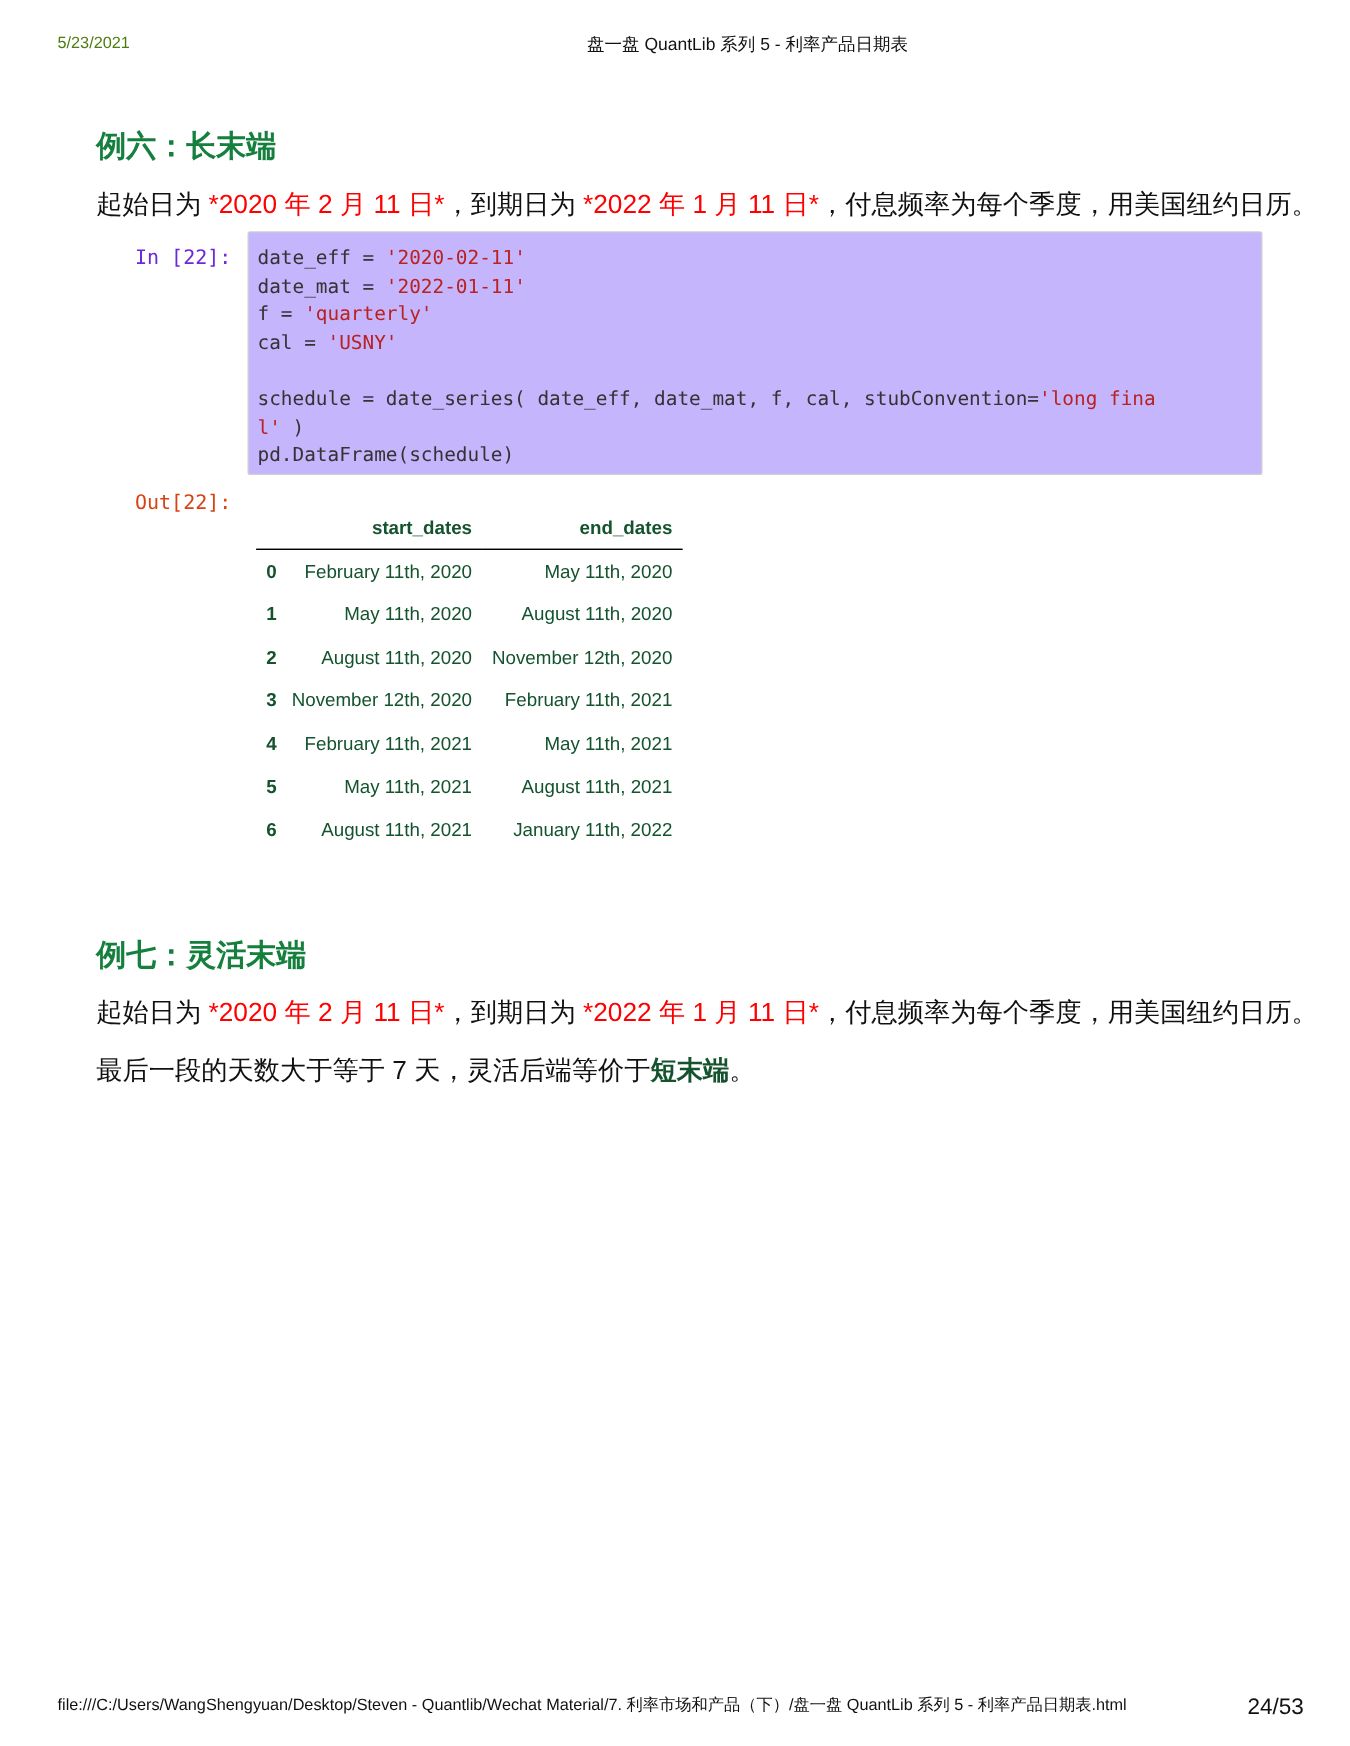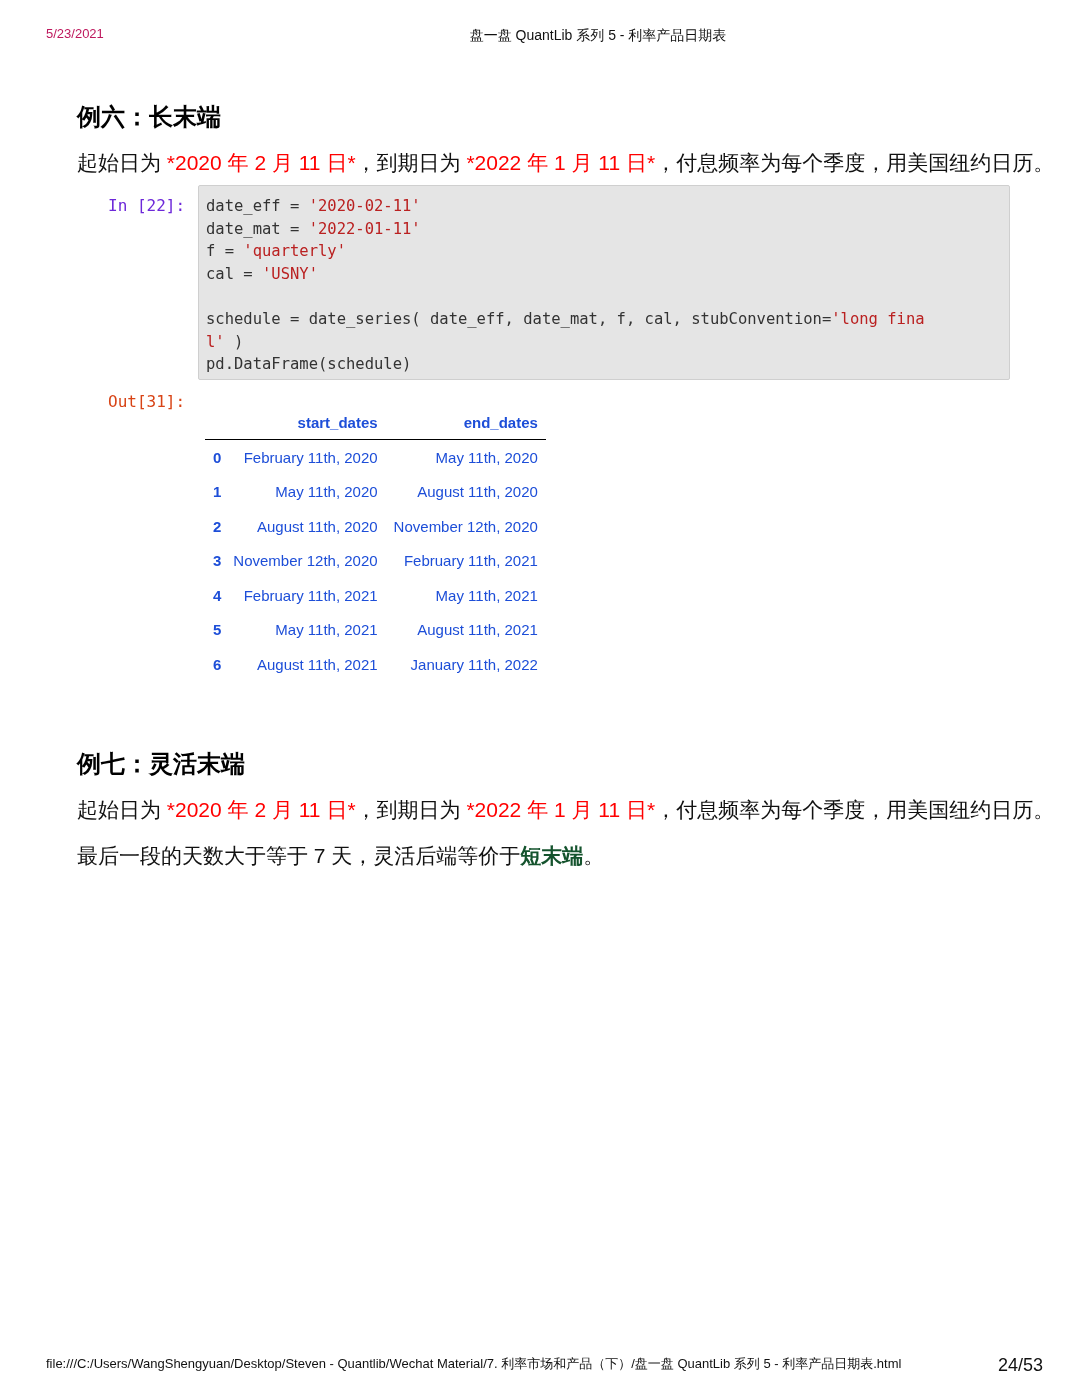--- a/index.html
+++ b/index.html
@@ -1,42 +1,42 @@
 <!DOCTYPE html>
 <html><head>
   <meta charset="utf-8">
   <style>
     html, body { margin: 0; padding: 0; }
     body {
       width: 1080px; height: 1397px; background: #ffffff; position: relative;
       font-family: "Liberation Sans", "DejaVu Sans", sans-serif; color: #000;
       overflow: hidden;
     }
-    .hdr-date { position: absolute; left: 46px; top: 26px; font-size: 13px; color: #be185d; }
+    .hdr-date { position: absolute; left: 46px; top: 26px; font-size: 13px; color: #4d7c0f; }
     .hdr-title { position: absolute; left: 0; width: 1196px; top: 27px; text-align: center; font-size: 14px; color: #111; }
-    .h2 { position: absolute; left: 77px; font-size: 24px; font-weight: bold; color: #000000; letter-spacing: 0px; }
+    .h2 { position: absolute; left: 77px; font-size: 24px; font-weight: bold; color: #15803d; letter-spacing: 0px; }
     .para { position: absolute; left: 77px; font-size: 21px; color: #111; white-space: nowrap; }
     .red { color: #ff0000; }
     .red-bold { color: #14532d; font-weight: bold; }
     .prompt { position: absolute; font-family: "DejaVu Sans Mono", "Liberation Mono", monospace; font-size: 16px; }
     .in-prompt { left: 108px; top: 196px; color: #6d28d9; }
     .out-prompt { left: 108px; top: 392px; color: #d84315; }
     .code-cell {
       position: absolute; left: 198px; top: 185px; width: 812px; height: 195px;
-      border: 1px solid #cfcfcf; border-radius: 2px; background: #e5e5e5;
+      border: 1px solid #cfcfcf; border-radius: 2px; background: #c4b5fd;
       box-sizing: border-box; padding: 9px 7px;
     }
     .code-cell pre {
       margin: 0; font-family: "DejaVu Sans Mono", "Liberation Mono", monospace;
       font-size: 15.5px; line-height: 22.6px; color: #333; white-space: pre;
     }
     .str { color: #ba2121; }
     .df-table {
       position: absolute; left: 205px; top: 405px; border-collapse: collapse;
-      font-size: 15px; color: #1d4ed8;
+      font-size: 15px; color: #14532d;
     }
     .df-table th, .df-table td { padding: 0 8px; text-align: right; height: 34.5px; white-space: nowrap; }
     .df-table thead th { font-weight: bold; border-bottom: 1.5px solid #000; height: 34px; vertical-align: middle; }
     .df-table tbody th { font-weight: bold; text-align: left; padding-left: 8px; padding-right: 4px; }
     .footer-path { position: absolute; left: 46px; top: 1355px; font-size: 13px; color: #111; white-space: nowrap; }
     .footer-page { position: absolute; left: 998px; top: 1355px; font-size: 18px; color: #111; }
   </style>
 </head>
 <body>
 
@@ -53,21 +53,21 @@
   <pre><span><span>date_eff = </span><span class="str">'2020-02-11'</span></span>
 <span><span>date_mat = </span><span class="str">'2022-01-11'</span></span>
 <span><span>f = </span><span class="str">'quarterly'</span></span>
 <span><span>cal = </span><span class="str">'USNY'</span></span>
 
 <span><span>schedule = date_series( date_eff, date_mat, f, cal, stubConvention=</span><span class="str">'long fina</span></span>
 <span><span class="str">l'</span><span> )</span></span>
 <span><span>pd.DataFrame(schedule)</span></span></pre>
 </div>
 
-<div class="prompt out-prompt">Out[31]:</div>
+<div class="prompt out-prompt">Out[22]:</div>
 <table class="df-table">
   <thead>
     <tr>
       <th></th>
       <th>start_dates</th>
       <th>end_dates</th>
     </tr>
   </thead>
   <tbody>
     <tr>

